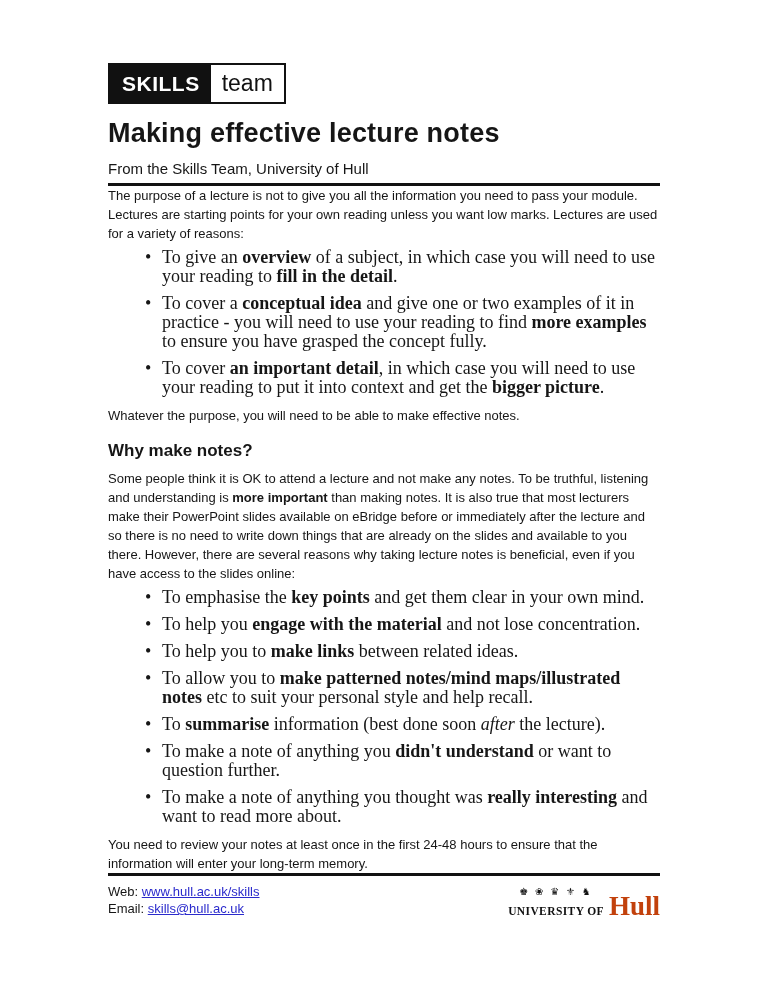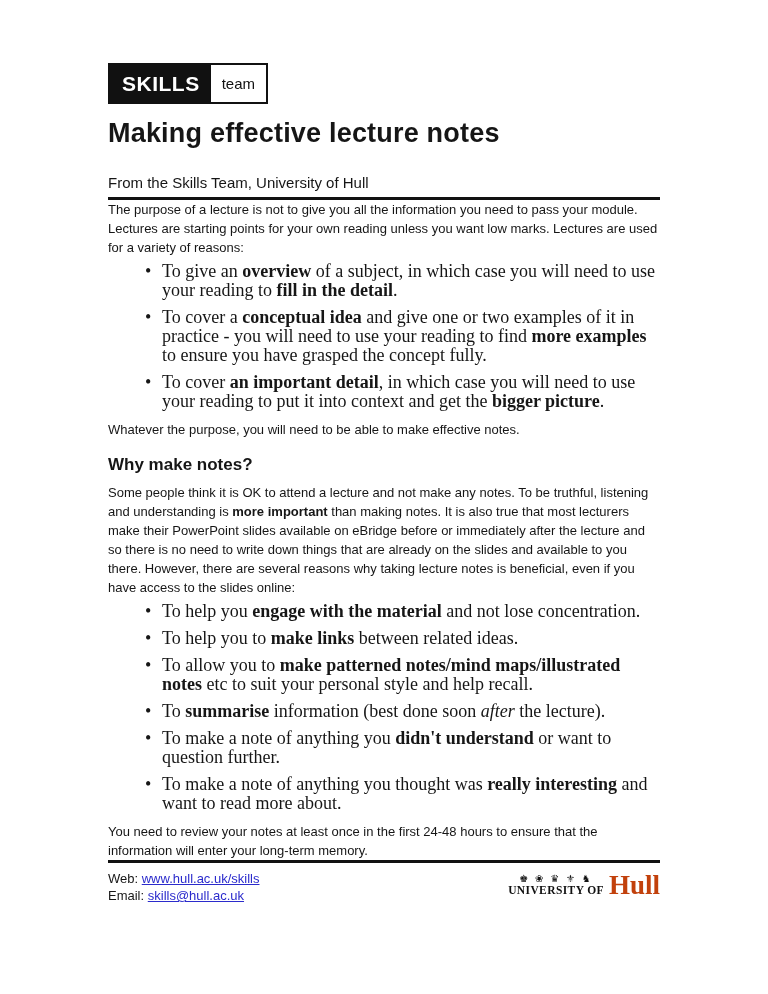--- a/index.html
+++ b/index.html
@@ -27,35 +27,35 @@
     color: #fff;
     font-weight: bold;
     font-size: 21px;
     line-height: 21px;
     padding: 8px 11px 8px 12px;
     letter-spacing: 0.5px;
   }
   .logo-team {
     background: #fff;
     color: #111;
-    font-size: 15px;
+    font-size: 23px;
     line-height: 21px;
     padding: 8px 11px;
   }
   h1 {
     font-size: 27px;
     line-height: 33px;
     font-weight: bold;
     margin: 13px 0 0 0;
     letter-spacing: 0.2px;
   }
   .subtitle {
     font-size: 15px;
     line-height: 18px;
-    margin: 24px 0 5px 0;
+    margin: 10px 0 5px 0;
   }
   .rule {
     height: 3px;
     background: #111;
     width: 100%;
   }
 
   
   h2 {
     font-size: 17px;
@@ -124,20 +124,21 @@
     white-space: nowrap;
   }
   .hull-uni {
     font-family: "Liberation Serif", serif;
     font-size: 11.5px;
     line-height: 13px;
     font-weight: bold;
     letter-spacing: 0.4px;
     color: #111;
     white-space: nowrap;
+    margin-top: 8px;
   }
   .hull-name {
     font-family: "Liberation Serif", serif;
     font-size: 27px;
     line-height: 23px;
     font-weight: bold;
     color: #c2410c;
   }
 </style>
 </head>
@@ -162,20 +163,21 @@
         <li><span>To cover a </span><span class="seg-b">conceptual idea</span><span> and give one or two examples of it in practice - you will need to use your reading to find </span><span class="seg-b">more examples</span><span> to ensure you have grasped the concept fully.</span></li>
         <li><span>To cover </span><span class="seg-b">an important detail</span><span>, in which case you will need to use your reading to put it into context and get the </span><span class="seg-b">bigger picture</span><span>.</span></li>
       </ul>
     <p class="body-text after-list"><span>Whatever the purpose, you will need to be able to make effective notes.</span></p>
   </section>
 
   <section>
     <h2>Why make notes?</h2>
     <p class="body-text"><span>Some people think it is OK to attend a lecture and not make any notes. To be truthful, listening and understanding is </span><span class="seg-b">more important</span><span> than making notes. It is also true that most lecturers make their PowerPoint slides available on eBridge before or immediately after the lecture and so there is no need to write down things that are already on the slides and available to you there. However, there are several reasons why taking lecture notes is beneficial, even if you have access to the slides online:</span></p>
     <ul class="bullets">
+        <li><span>To emphasise the </span><span class="seg-b">key points</span><span> and get them clear in your own mind.</span></li>
         <li><span>To help you </span><span class="seg-b">engage with the material</span><span> and not lose concentration.</span></li>
         <li><span>To help you to </span><span class="seg-b">make links</span><span> between related ideas.</span></li>
         <li><span>To allow you to </span><span class="seg-b">make patterned notes/mind maps/illustrated notes</span><span> etc to suit your personal style and help recall.</span></li>
         <li><span>To </span><span class="seg-b">summarise</span><span> information (best done soon </span><span class="seg-i">after</span><span> the lecture).</span></li>
         <li><span>To make a note of anything you </span><span class="seg-b">didn't understand</span><span> or want to question further.</span></li>
         <li><span>To make a note of anything you thought was </span><span class="seg-b">really interesting</span><span> and want to read more about.</span></li>
       </ul>
     <p class="body-text after-list"><span>You need to review your notes at least once in the first 24-48 hours to ensure that the information will enter your long-term memory.</span></p>
   </section>
 

